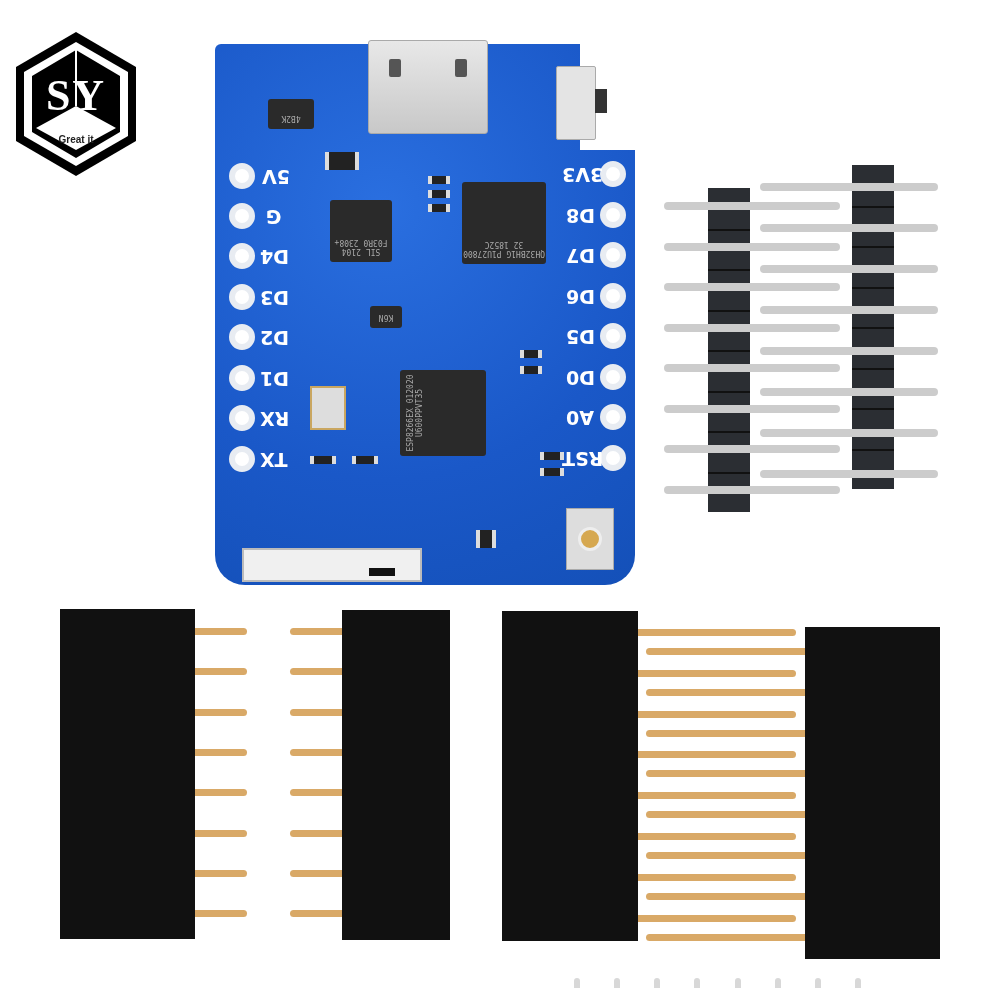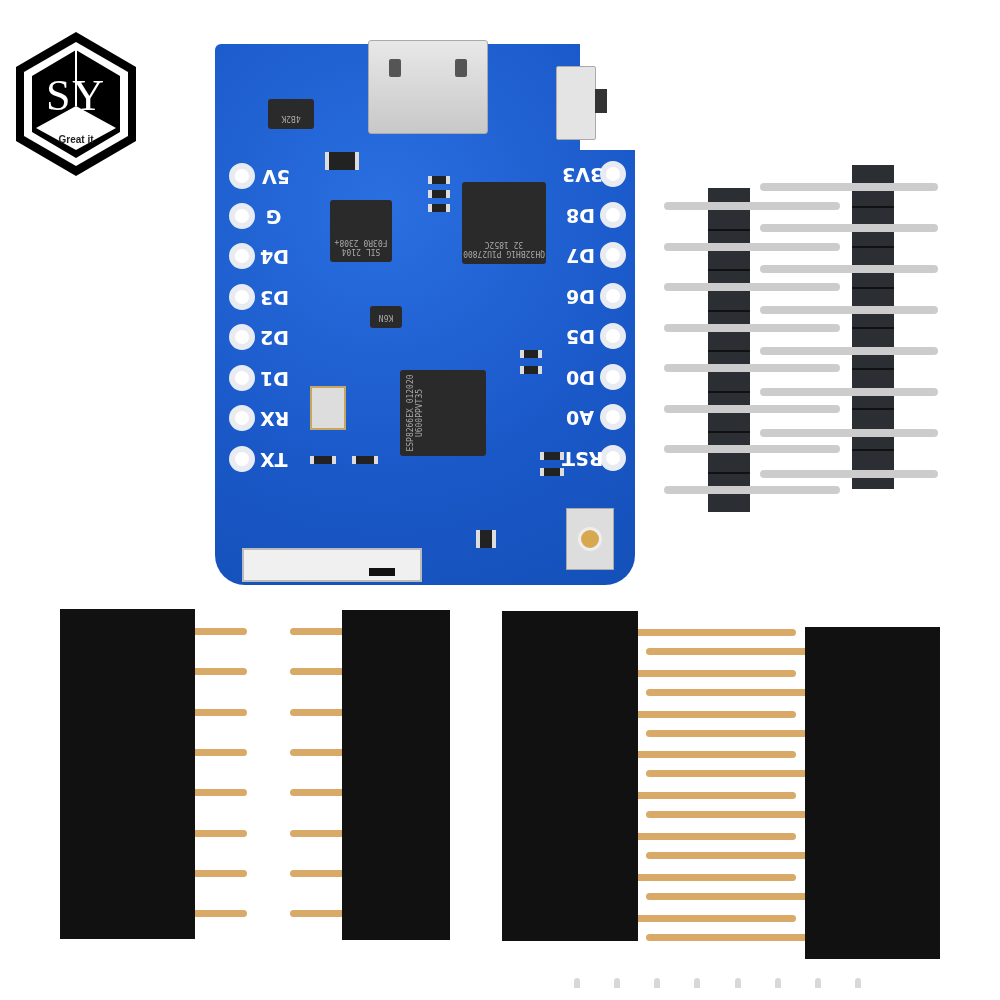--- a/index.html
+++ b/index.html
@@ -1,20 +1,20 @@
 <!DOCTYPE html>
 <html><head>
 <meta charset="utf-8">
 <style>
   html,body{margin:0;padding:0;background:#fff;}
   body{width:1000px;height:1000px;position:relative;overflow:hidden;font-family:"Liberation Sans",sans-serif;}
   .abs{position:absolute;}
   
   .logo{left:12px;top:30px;width:128px;height:148px;}
-  .logo-text{position:absolute;left:0;width:128px;text-align:center;font-family:"Liberation Serif",serif;font-size:44px;font-weight:normal;color:#fff;top:40px;letter-spacing:2px;}
+  .logo-text{position:absolute;left:0;width:128px;text-align:center;font-family:"Liberation Serif",serif;font-size:44px;font-weight:bold;color:#fff;top:40px;letter-spacing:2px;}
   .logo-sub{position:absolute;left:0;width:128px;text-align:center;font-size:10px;font-weight:bold;color:#222;top:104px;}
   
   .pcb{left:215px;top:44px;width:420px;height:541px;background:#1e5fd0;border-radius:6px 6px 30px 30px;
        background-image:radial-gradient(circle at 40% 30%,#2a6fe0 0%,#1a58c8 60%,#1450b8 100%);}
   .pcb-notch{left:580px;top:44px;width:56px;height:106px;background:#fff;}
   .usb{left:368px;top:40px;width:118px;height:92px;background:linear-gradient(#e8e8e8,#c8c8c8);border-radius:3px;border:1px solid #aaa;}
   .usb-hole{position:absolute;width:12px;height:18px;background:#555;border-radius:2px;}
   .switch{left:556px;top:66px;width:38px;height:72px;background:#e4e4e4;border:1px solid #aaa;border-radius:2px;}
   .switch-knob{position:absolute;right:-12px;top:22px;width:12px;height:24px;background:#333;}
   .pad{position:absolute;width:26px;height:26px;border-radius:50%;background:#dfe6f0;box-sizing:border-box;border:7px solid #e8ecf2;}

